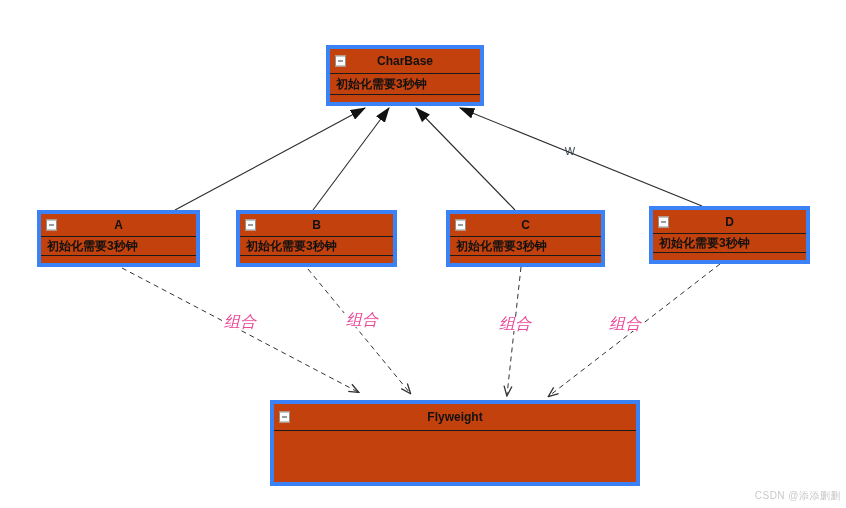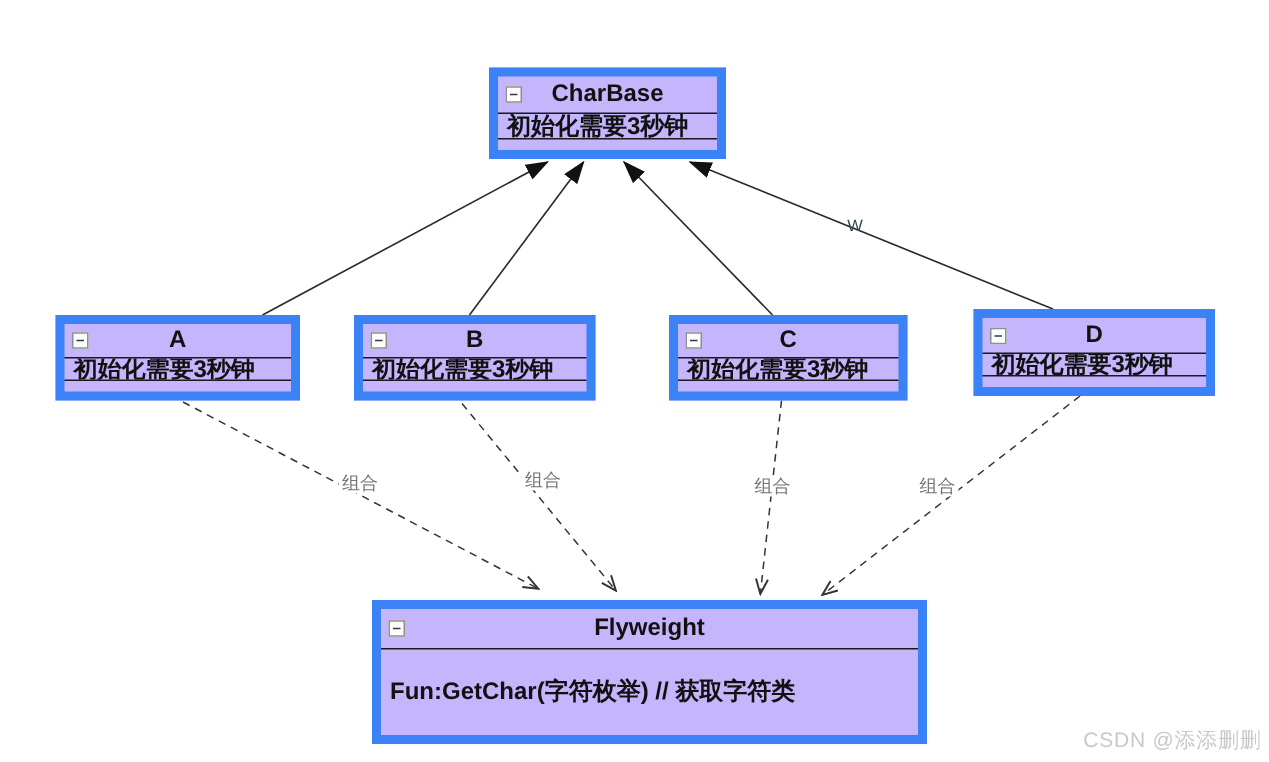--- a/index.html
+++ b/index.html
@@ -2,50 +2,50 @@
 <html><head>
 <meta charset="utf-8">
 <style>
   html,body{margin:0;padding:0;background:#fff;}
   #stage{
     position:relative;width:846px;height:508px;background:#ffffff;
     font-family:"Liberation Sans","DejaVu Sans",sans-serif;overflow:hidden;
   }
   svg.edges{position:absolute;left:0;top:0;}
   .uml-box{
-    position:absolute;background:#c4b5fd;border:6px solid #3b82f6;
-    display:flex;flex-direction:column;font-size:16px;color:#111;box-sizing:border-box;
+    position:absolute;background:#c2410c;border:4px solid #3b82f6;
+    display:flex;flex-direction:column;font-size:12px;color:#111;box-sizing:border-box;
   }
   .uml-header{
     position:relative;border-bottom:1px solid #1a1a1a;
     display:flex;align-items:center;justify-content:center;
     font-weight:bold;flex:0 0 auto;
   }
   .collapse{
     position:absolute;left:5px;top:50%;transform:translateY(-50%);
     width:9px;height:9px;border:1px solid #8f8f8f;background:#fbfdfe;
     display:flex;align-items:center;justify-content:center;box-sizing:content-box;
   }
   .minus{width:5px;height:1px;background:#3a3a3a;}
   .uml-attr,.uml-method{
     flex:1;border-bottom:1px solid #1a1a1a;
     display:flex;align-items:center;padding:0 6px;white-space:pre;overflow:hidden;font-weight:bold;
   }
   .uml-method{border-bottom:none;}
   .uml-footer{flex:0 0 7px;}
   .edge-label{
     position:absolute;transform:translate(-50%,-50%);
-    font-size:12px;color:#737373;background:#fff;padding:0 2px;line-height:14px;
+    font-size:16px;color:#ec4899;background:#fff;padding:0 2px;line-height:14px;font-style:italic;
   }
   .edge-label-small{
     position:absolute;transform:translate(-50%,-50%);
     font-size:11px;color:#37474f;line-height:12px;
   }
   .watermark{
-    position:absolute;right:5px;bottom:5px;font-size:14px;color:#c9c9c9;letter-spacing:.5px;
+    position:absolute;right:5px;bottom:5px;font-size:10px;color:#c9c9c9;letter-spacing:.5px;
   }
 </style>
 </head>
 <body>
 
 <div id="stage">
 
   <svg class="edges" width="846" height="508" viewBox="0 0 846 508">
     <defs>
       <marker id="tri" viewBox="0 0 14 10" refX="13" refY="5" markerWidth="14" markerHeight="10" orient="auto">
@@ -115,28 +115,27 @@
     <div class="uml-header" style="height:23px">
       <span class="collapse">
           <span class="minus"></span>
         </span>
       <span>D</span>
     </div>
     <div class="uml-attr">初始化需要3秒钟</div>
     <div class="uml-footer"></div>
   </div>
 
-  <div class="uml-box" style="left:248px;top:400px;width:370px;height:96px">
+  <div class="uml-box" style="left:270px;top:400px;width:370px;height:86px">
     <div class="uml-header" style="height:26px">
       <span class="collapse">
           <span class="minus"></span>
         </span>
       <span>Flyweight</span>
     </div>
-    <div class="uml-method">Fun:GetChar(字符枚举) // 获取字符类</div>
   </div>
 
   <span class="edge-label-small" style="left:570px;top:151px">W</span>
   <span class="edge-label" style="left:240px;top:322px">组合</span>
   <span class="edge-label" style="left:362px;top:320px">组合</span>
   <span class="edge-label" style="left:515px;top:324px">组合</span>
   <span class="edge-label" style="left:625px;top:324px">组合</span>
 
   <span class="watermark">CSDN @添添删删</span>
 </div>

